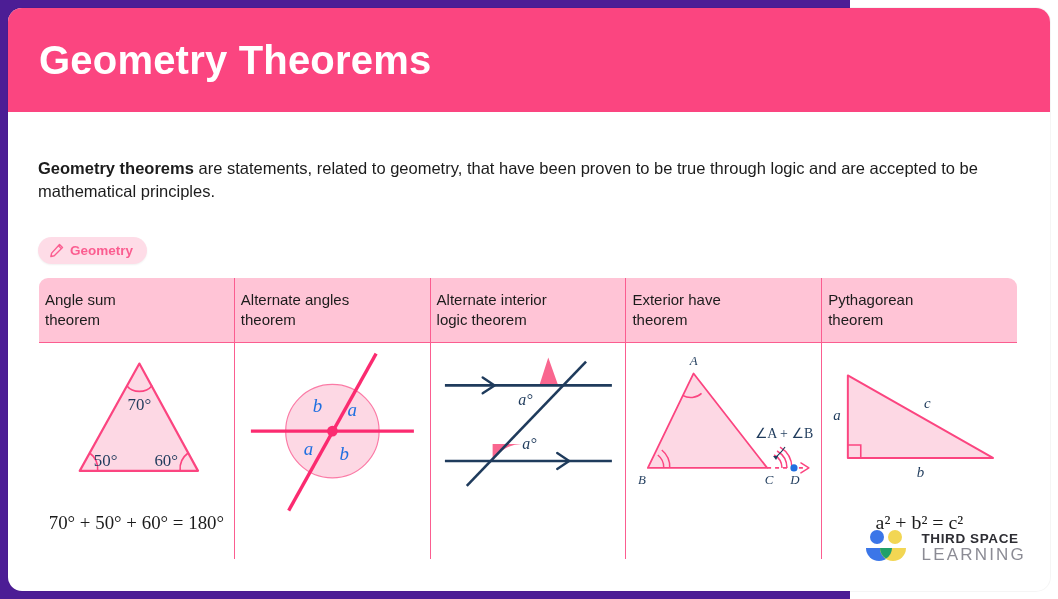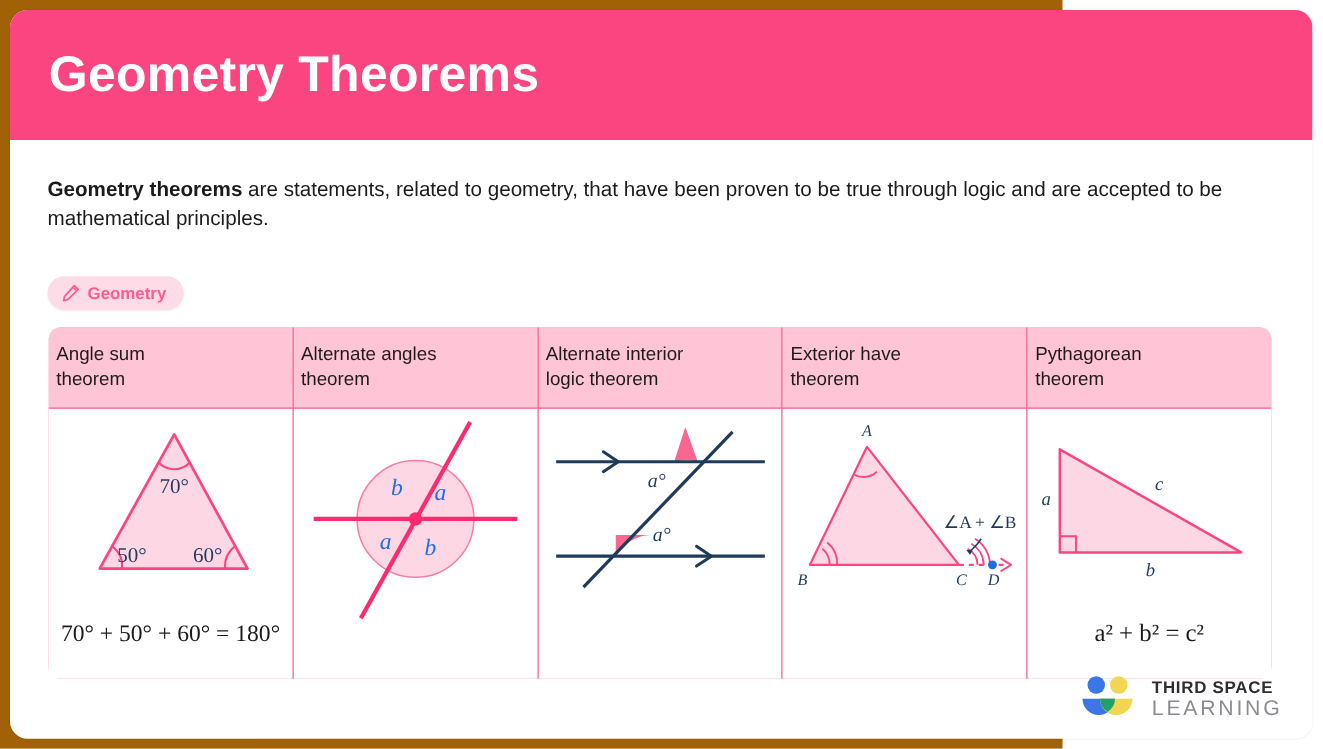--- a/index.html
+++ b/index.html
@@ -12,21 +12,21 @@
     height: 599px;
     font-family: "Liberation Sans", sans-serif;
     overflow: hidden;
   }
   .page {
     position: relative;
     width: 850px;
     height: 599px;
     box-sizing: border-box;
     padding: 8px;
-    background: #a16207;
+    background: #4c1d95;
   }
   .card {
     position: relative;
     width: 1042px;
     height: 583px;
     box-sizing: border-box;
     background: #ffffff;
     border-radius: 14px;
     overflow: hidden;
     box-shadow: 0 0 0 1px rgba(0,0,0,0.04);
@@ -40,21 +40,21 @@
     box-sizing: border-box;
   }
   .header-title {
     color: #ffffff;
     font-size: 40px;
     font-weight: bold;
     letter-spacing: 0.2px;
     line-height: 1;
   }
   .body-wrap {
-    padding: 12px 30px 0 30px;
+    padding: 28px 30px 0 30px;
     box-sizing: border-box;
   }
   .intro {
     font-size: 16.5px;
     line-height: 1.45;
     color: #1c1c1c;
     max-width: 975px;
   }
   .intro b { font-weight: bold; }
 
@@ -108,21 +108,21 @@
   }
   .cell-inner svg {
     display: block;
     width: 100%;
     height: 100%;
   }
 
   .logo-row {
     position: absolute;
     right: 24px;
-    bottom: 12px;
+    bottom: 24px;
     display: flex;
     align-items: center;
     gap: 10px;
   }
   .logo-text {
     display: flex;
     flex-direction: column;
     line-height: 1.05;
   }
   .logo-line1 {

